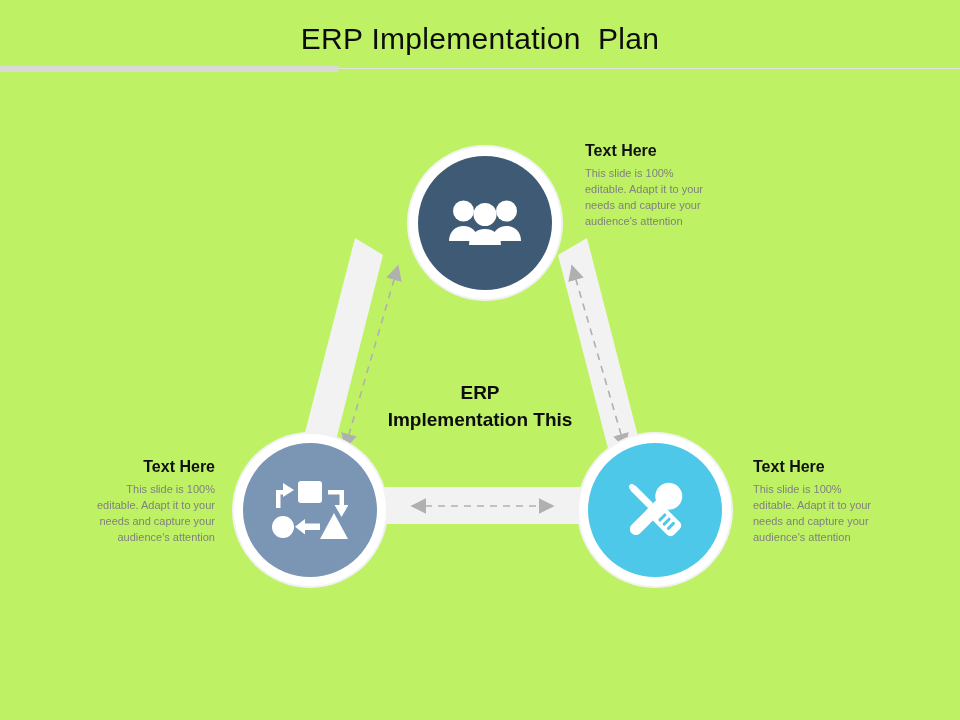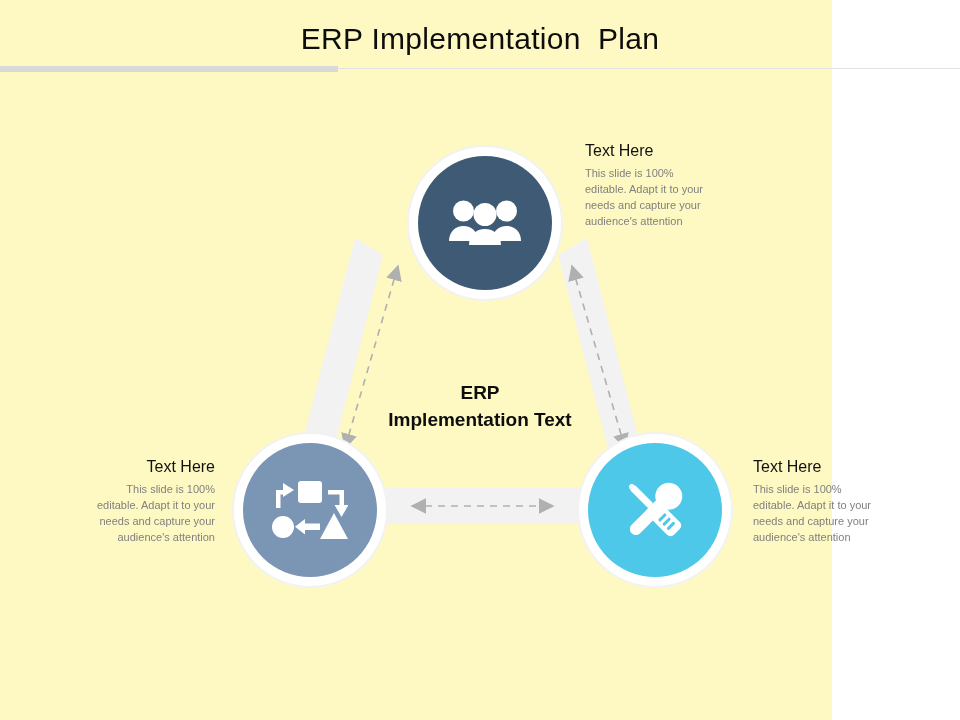--- a/index.html
+++ b/index.html
@@ -11,23 +11,23 @@
     width: 960px;
     height: 720px;
     font-family: "Liberation Sans", sans-serif;
     overflow: hidden;
     position: relative;
   }
 
   #slide {
     position: absolute;
     left: 0; top: 0;
-    width: 832px;
+    width: 960px;
     height: 720px;
-    background: #fef9c3;
+    background: #bef264;
   }
 
   
   #slide-title {
     position: absolute;
     left: 0;
     top: 22px;
     width: 960px;
     text-align: center;
     font-size: 30px;
@@ -111,21 +111,21 @@
     font-weight: bold;
     color: #0d0d0d;
     line-height: 1.42;
     white-space: pre-line;
   }
 
   
   .txt-block { position: absolute; }
   .txt-title {
     font-size: 16px;
-    font-weight: normal;
+    font-weight: bold;
     color: #111111;
     margin: 0 0 5px 0;
     white-space: pre;
   }
   .txt-body {
     font-size: 11px;
     font-weight: 400;
     color: #808080;
     line-height: 1.47;
     margin: 0;
@@ -182,21 +182,21 @@
       </g>
 
       <g stroke="#b0b0b0" stroke-width="1.6" stroke-dasharray="7 6" fill="none">
         <line x1="345" y1="368" x2="398" y2="186" marker-start="url(#arrowLeft)" marker-end="url(#arrowRight)"></line>
         <line x1="572" y1="186" x2="625" y2="368" marker-start="url(#arrowLeft)" marker-end="url(#arrowRight)"></line>
         <line x1="412" y1="426" x2="553" y2="426" marker-start="url(#arrowLeft)" marker-end="url(#arrowRight)"></line>
       </g>
     </svg>
 
     <div id="center-label">ERP
-Implementation  Text</div>
+Implementation  This</div>
 
     <div id="node-people" class="node" style="background:#3f5a74;">
       <span>
         <svg width="74" height="56" viewBox="0 0 74 56" xmlns="http://www.w3.org/2000/svg">
           <g fill="#ffffff">
             <circle cx="15.5" cy="16" r="10.5"></circle>
             <path d="M1 46c0-9.2 6.5-15 14.5-15S30 36.8 30 46z"></path>
             <circle cx="58.5" cy="16" r="10.5"></circle>
             <path d="M44 46c0-9.2 6.5-15 14.5-15S73 36.8 73 46z"></path>
             <circle cx="37" cy="19.5" r="11.5"></circle>

